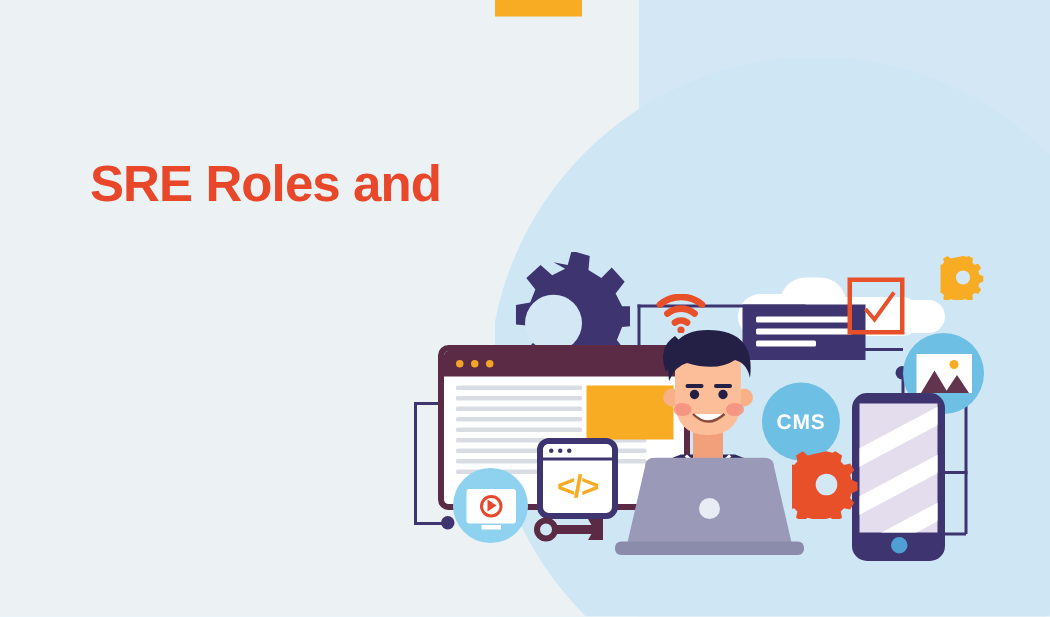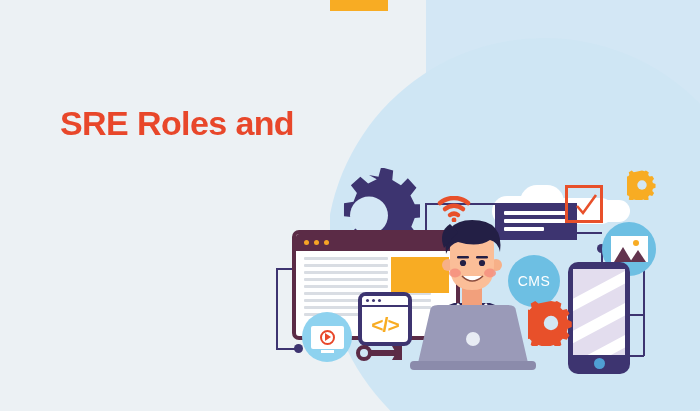--- a/index.html
+++ b/index.html
@@ -178,21 +178,21 @@
     position:absolute; left:6px; top:6px;
     width: 24px; height: 24px;
   }
 
   
   .cms {
     left: 508px; top: 255px;
     width: 52px; height: 52px; border-radius:50%;
     background: #6dbfe3;
     display:flex; align-items:center; justify-content:center;
-    color:#ffffff; font-size:14px; font-weight:normal; letter-spacing:0.5px;
+    color:#ffffff; font-size:14px; font-weight:bold; letter-spacing:0.5px;
   }
 
   
   .phone {
     left: 568px; top: 262px;
     width: 62px; height: 112px;
     background: #3d3470;
     border-radius: 10px;
     padding: 7px 5px 12px 5px;
   }

